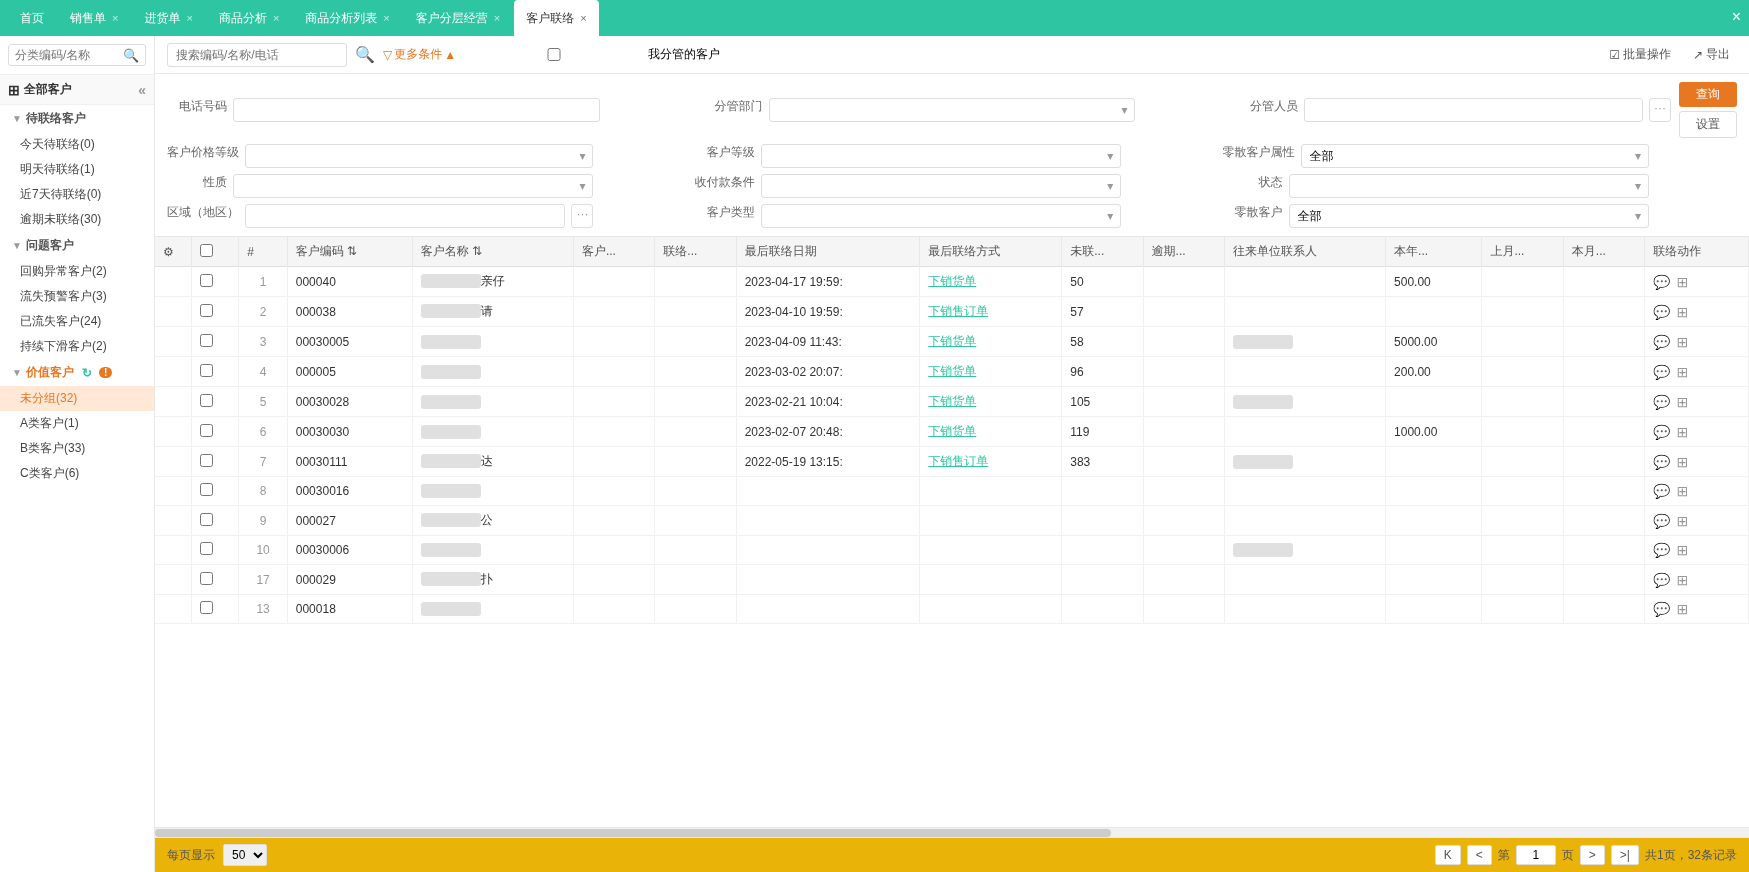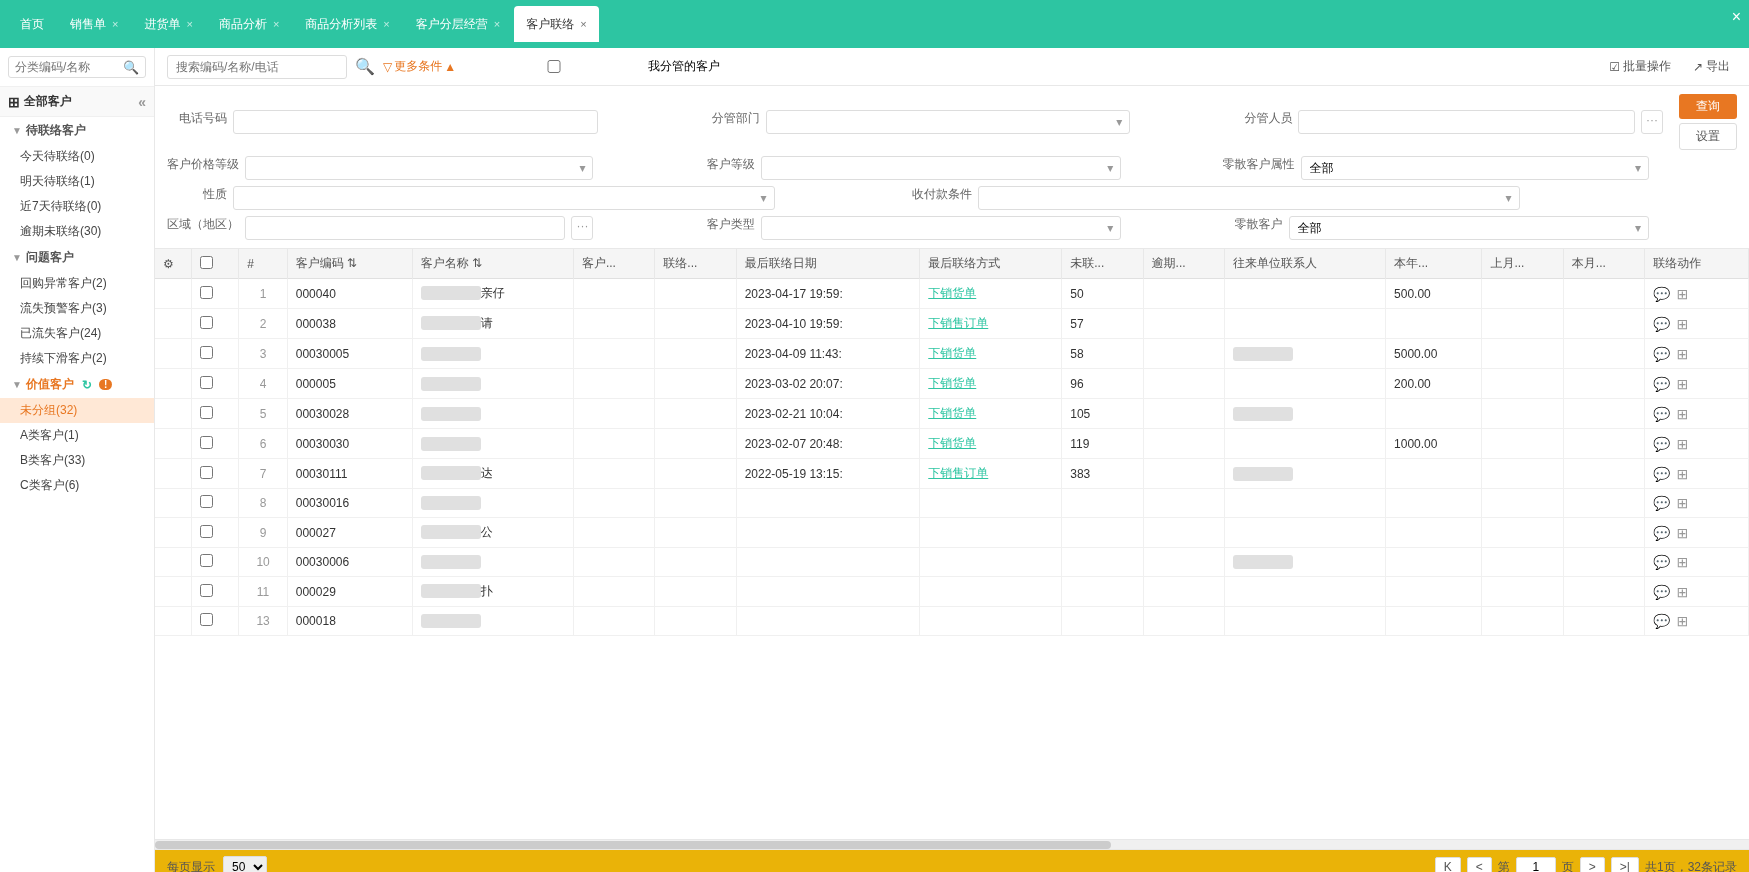--- a/index.html
+++ b/index.html
@@ -1,21 +1,21 @@
 <!DOCTYPE html>
 <html><head>
   <meta charset="utf-8">
   <style>
     * { box-sizing: border-box; margin: 0; padding: 0; font-family: 'Microsoft YaHei', Arial, sans-serif; font-size: 12px; }
     body { background: #f5f5f5; overflow: hidden; width: 1749px; height: 872px; }
 
     
     .top-nav {
       background: #2dc5a2;
-      height: 48px;
+      height: 36px;
       display: flex;
       align-items: center;
       padding: 16px 8px;
       gap: 2px;
     }
     .nav-tab {
       height: 36px;
       padding: 0 12px;
       display: flex;
       align-items: center;
@@ -516,21 +516,21 @@
           <div class="select-wrapper" style="flex:2;">
             <select><option></option></select>
           </div>
         </div>
         <div style="flex:0.2;"></div>
         <div class="filter-field">
           <span class="filter-label">分管人员</span>
           <input type="text" class="filter-input" style="flex: 2 1 0%;">
           <span class="dots-btn">···</span>
         </div>
-        <div class="action-btns" style="margin-left:8px;">
+        <div class="action-btns" style="margin-left:0;">
           <button class="btn-query">查询</button>
           <button class="btn-reset">设置</button>
         </div>
       </div>
 
       <div class="adv-filter-row">
         <div class="filter-field">
           <span class="filter-label">客户价格等级</span>
           <div class="select-wrapper" style="flex:2;">
             <select><option></option></select>
@@ -563,20 +563,26 @@
           </div>
         </div>
         <div style="flex:0.2;"></div>
         <div class="filter-field">
           <span class="filter-label">收付款条件</span>
           <div class="select-wrapper" style="flex:2;">
             <select><option></option></select>
           </div>
         </div>
         <div style="flex:0.2;"></div>
+        <div class="filter-field">
+          <span class="filter-label">状态</span>
+          <div class="select-wrapper" style="flex:2;">
+            <select><option></option></select>
+          </div>
+        </div>
         <div style="width:80px;"></div>
       </div>
 
       <div class="adv-filter-row">
         <div class="filter-field">
           <span class="filter-label">区域（地区）</span>
           <input type="text" class="filter-input" style="flex: 2 1 0%;">
           <span class="dots-btn">···</span>
         </div>
         <div style="flex:0.2;"></div>
@@ -849,21 +855,21 @@
     <td>
       <div class="action-icons">
         <span class="action-icon" title="联络">💬</span>
         <span class="action-icon" title="更多">⊞</span>
       </div>
     </td>
   </tr>
             <tr>
     <td></td>
     <td><input type="checkbox" style=""></td>
-    <td class="row-num">11</td>
+    <td class="row-num">17</td>
     <td>000029</td>
     <td><span class="blurred">████</span><span>扑</span></td>
     <td></td>
     <td></td>
     <td></td>
     <td></td>
     <td></td>
     <td></td>
     <td></td>
     <td></td>

